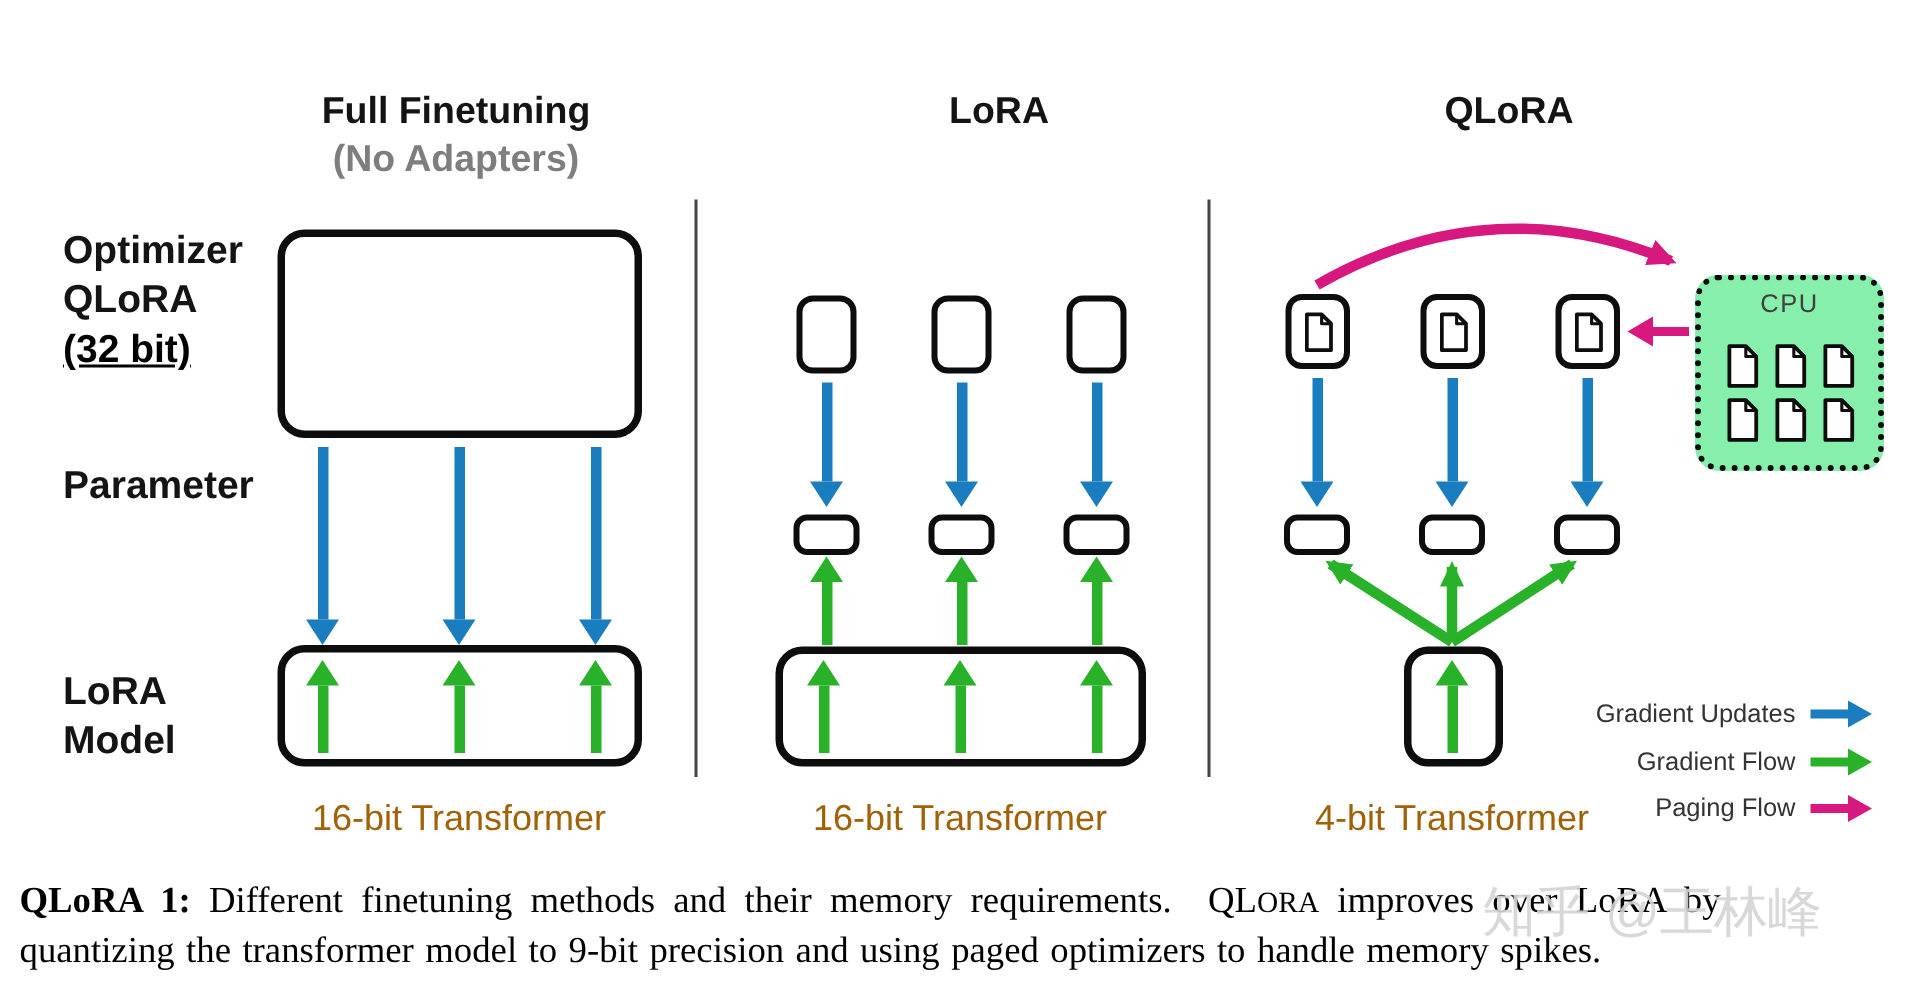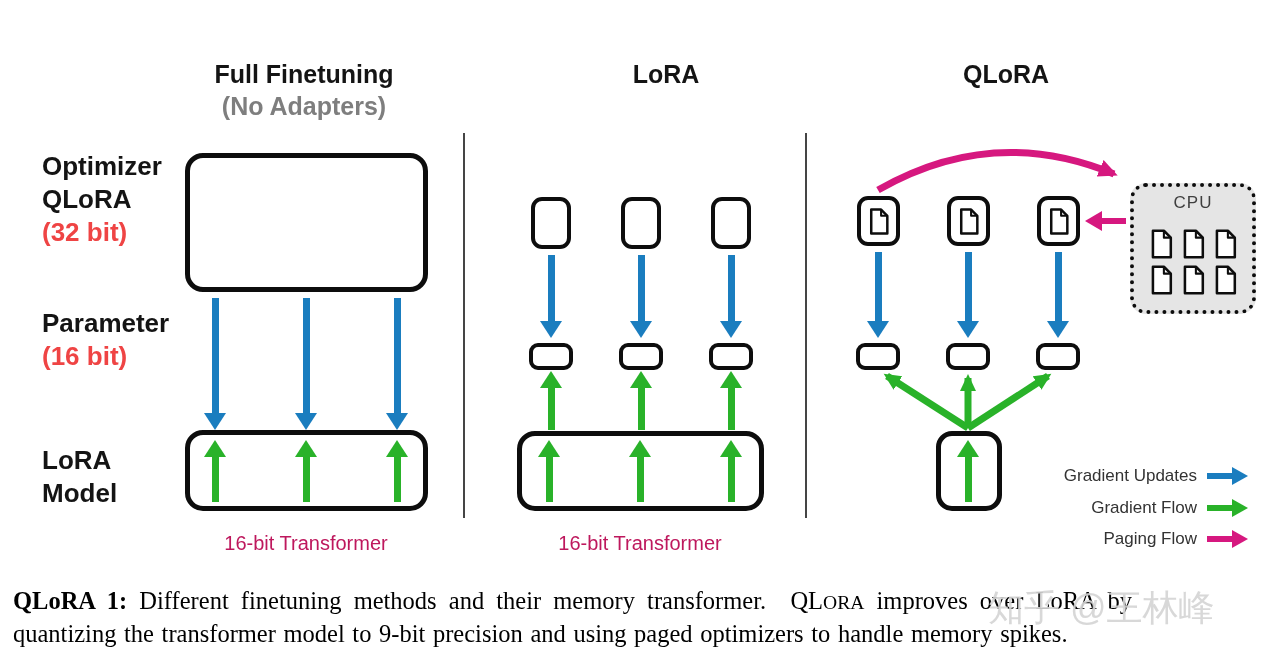--- a/index.html
+++ b/index.html
@@ -6,31 +6,31 @@
   #canvas{position:relative;width:1280px;height:665px;background:#ffffff;overflow:hidden;
           font-family:"Liberation Sans",sans-serif;}
   :root{--blue:#1a7dbf;--green:#29b229;--magenta:#d6187f;}
 
   
   .col-title{position:absolute;transform:translateX(-50%);font-size:25px;font-weight:bold;color:#141414;white-space:nowrap;}
   .col-subtitle{position:absolute;transform:translateX(-50%);font-size:25px;font-weight:bold;color:#7e7e7e;white-space:nowrap;}
 
   
   .row-label{position:absolute;left:42px;font-size:26px;font-weight:bold;color:#141414;line-height:33px;}
-  .row-label .muted{color:#ef4444;}
+  .row-label .muted{color:#000000;text-decoration:underline;}
 
   
   .divider{position:absolute;width:2px;background:#454545;}
 
   
   .box{position:absolute;background:#fff;border:5px solid #0d0d0d;border-radius:18px;box-sizing:border-box;}
   .box.small{border-width:4px;border-radius:11px;}
   .box.adapter{border-width:4px;border-radius:9px;}
   .box.icon-holder{display:flex;align-items:center;justify-content:center;}
-  .cpu-box{position:absolute;background:#e5e5e5;border:4px dotted #0d0d0d;border-radius:16px;box-sizing:border-box;}
+  .cpu-box{position:absolute;background:#86efac;border:4px dotted #0d0d0d;border-radius:16px;box-sizing:border-box;}
   .cpu-label{position:absolute;left:0;right:0;top:6px;text-align:center;font-size:17px;color:#3f3f3f;letter-spacing:1px;}
   .cpu-pages{position:absolute;left:0;right:0;top:32px;bottom:6px;display:flex;flex-wrap:wrap;
              align-content:center;justify-content:center;gap:6px 8px;}
 
   
   .page-icon{display:block;}
 
   
   .varrow{position:absolute;width:22px;display:flex;flex-direction:column;align-items:center;}
   .varrow i{display:block;}
@@ -45,21 +45,21 @@
   .head-right{width:0;height:0;border-top:9px solid transparent;border-bottom:9px solid transparent;border-left:16px solid var(--c);}
   .head-left{width:0;height:0;border-top:10px solid transparent;border-bottom:10px solid transparent;border-right:17px solid var(--c);}
 
   .blue{--c:var(--blue);}
   .green{--c:var(--green);}
   .magenta{--c:var(--magenta);}
 
   .overlay-svg{position:absolute;overflow:visible;}
 
   
-  .tf-label{position:absolute;transform:translateX(-50%);font-size:20px;color:#be185d;white-space:nowrap;}
+  .tf-label{position:absolute;transform:translateX(-50%);font-size:24px;color:#a16207;white-space:nowrap;}
 
   
   .legend-label{position:absolute;font-size:17px;color:#333;white-space:nowrap;text-align:right;transform:translateX(-100%);}
 
   
   .cap-line{position:absolute;left:13px;white-space:pre;font-family:"Liberation Serif",serif;font-size:24.5px;color:#000;}
   .cap-line.l1{word-spacing:6px;}
   .cap-line.l2{word-spacing:1.5px;}
   .seg-bold{font-weight:bold;}
   .seg-smallcaps{font-size:0.8em;}
@@ -77,21 +77,20 @@
   <div class="col-title" style="left:666px;top:60px">LoRA</div>
   <div class="col-title" style="left:1006px;top:60px">QLoRA</div>
 
   <div class="row-label" style="top:150px">
     <div>Optimizer</div>
     <div>QLoRA</div>
     <div class="muted">(32 bit)</div>
   </div>
   <div class="row-label" style="top:307px">
     <div>Parameter</div>
-    <div class="muted">(16 bit)</div>
   </div>
   <div class="row-label" style="top:444px">
     <div>LoRA</div>
     <div>Model</div>
   </div>
 
   <div class="divider" style="left:463px;top:133px;height:385px"></div>
   <div class="divider" style="left:805px;top:133px;height:385px"></div>
 
   <div class="box" style="left:185px;top:153px;width:243px;height:139px"></div>
@@ -263,39 +262,40 @@
   </svg>
 
   <div class="box" style="left:936px;top:431px;width:66px;height:80px;border-radius:16px"></div>
   <div class="varrow green" style="left:957px;top:440px">
       <i class="head-up"></i>
       <i class="stem" style="height:45px"></i>
     </div>
 
   <div class="tf-label" style="left:306px;top:532px">16-bit Transformer</div>
   <div class="tf-label" style="left:640px;top:532px">16-bit Transformer</div>
+  <div class="tf-label" style="left:968px;top:532px">4-bit Transformer</div>
 
   <div class="legend-label" style="left:1197px;top:466px">Gradient Updates</div>
   <div class="harrow blue" style="left:1207px;top:466px">
       <i class="hstem"></i>
       <i class="head-right"></i>
     </div>
 
   <div class="legend-label" style="left:1197px;top:498px">Gradient Flow</div>
   <div class="harrow green" style="left:1207px;top:498px">
       <i class="hstem"></i>
       <i class="head-right"></i>
     </div>
 
   <div class="legend-label" style="left:1197px;top:529px">Paging Flow</div>
   <div class="harrow magenta" style="left:1207px;top:529px">
       <i class="hstem"></i>
       <i class="head-right"></i>
     </div>
 
   <div>
-    <div class="cap-line l1" style="top:587px"><span class="seg-bold">QLoRA 1:</span><span class="seg-normal"> Different finetuning methods and their memory transformer.  </span><span class="seg-normal">QL</span><span class="seg-smallcaps">ORA</span><span class="seg-normal"> improves over LoRA by</span></div>
+    <div class="cap-line l1" style="top:587px"><span class="seg-bold">QLoRA 1:</span><span class="seg-normal"> Different finetuning methods and their memory requirements.  </span><span class="seg-normal">QL</span><span class="seg-smallcaps">ORA</span><span class="seg-normal"> improves over LoRA by</span></div>
     <div class="cap-line l2" style="top:620px">quantizing the transformer model to 9-bit precision and using paged optimizers to handle memory spikes.</div>
   </div>
 
   <div class="watermark" style="left:988px;top:584px">知乎 @王林峰</div>
 
 </div>
 
 </body></html>

